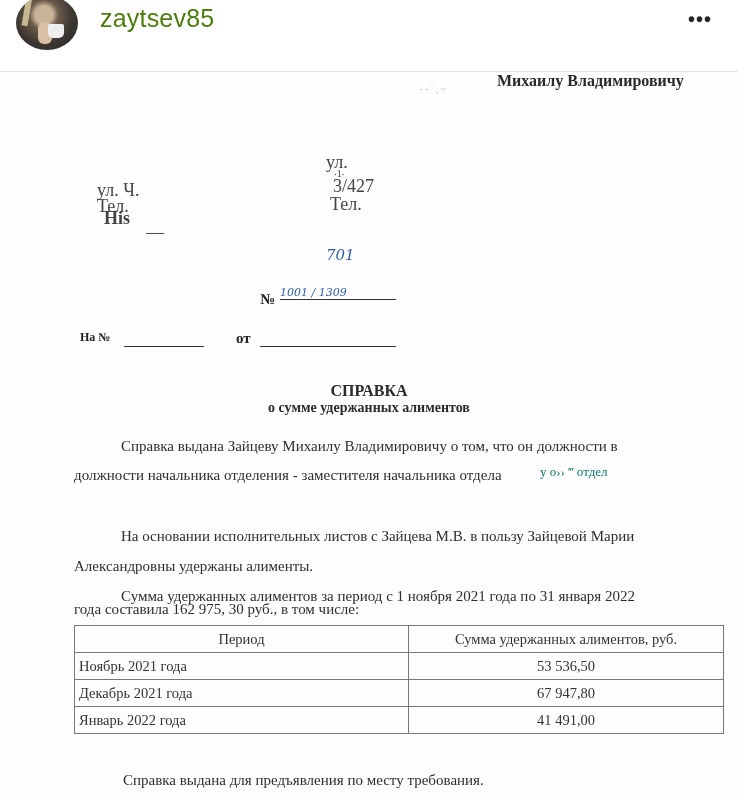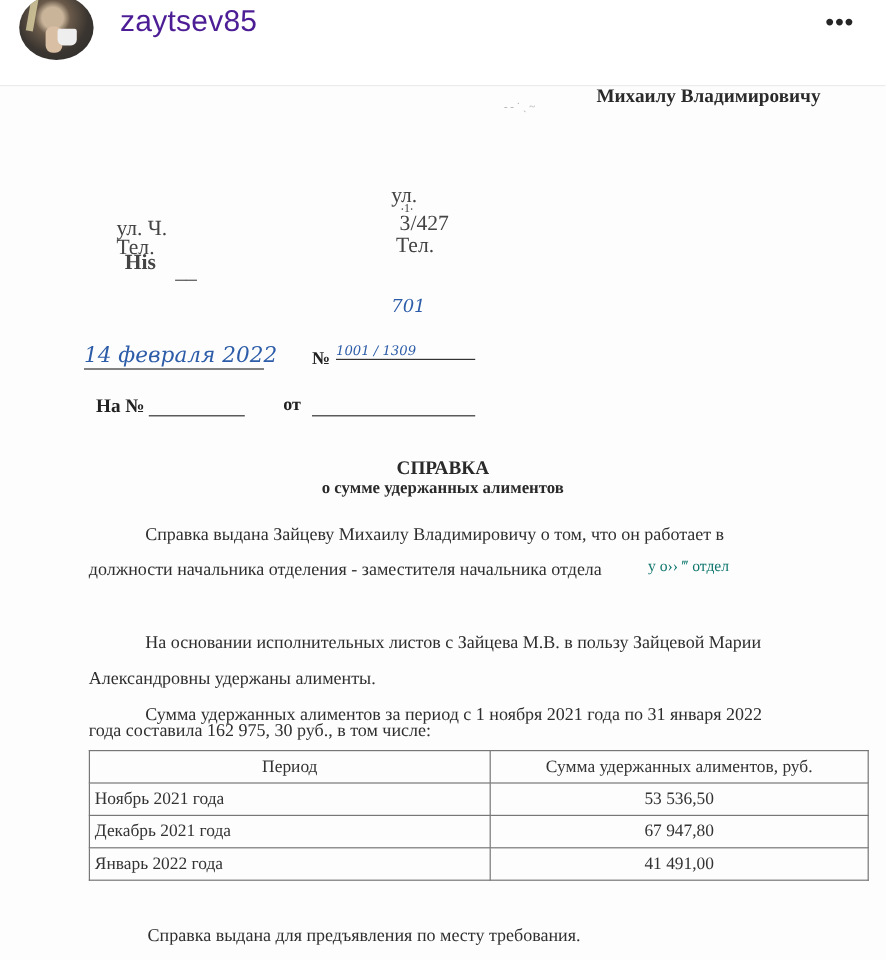--- a/index.html
+++ b/index.html
@@ -3,21 +3,21 @@
 <meta charset="utf-8">
 <style>
   html, body { margin:0; padding:0; }
   body { width:738px; height:800px; overflow:hidden; background:#ffffff; position:relative; font-family:"Liberation Serif", serif; color:#222; }
   .post-header { position:absolute; left:0; top:0; width:738px; height:70px; background:#fff; }
   .avatar { position:absolute; left:16px; top:-4px; width:62px; height:54px; border-radius:50%; overflow:hidden;
             background: radial-gradient(circle at 45% 35%, #c9b49a 0 18%, #6a5a4a 30%, #3a3530 60%, #2a2a2a 100%); }
   .avatar .cup { position:absolute; left:32px; top:28px; width:16px; height:14px; background:#eeeeee; border-radius:2px 2px 5px 5px; }
   .avatar .hand { position:absolute; left:22px; top:26px; width:14px; height:22px; background:#d9bfa3; border-radius:6px; }
   .avatar .glare { position:absolute; left:8px; top:0; width:6px; height:30px; background:#f0e6b0; opacity:.7; transform:rotate(10deg); }
-  .username { position:absolute; left:100px; top:4px; font-family:"Liberation Sans", sans-serif; font-size:25px; color:#4c1d95; letter-spacing:0.2px; }
+  .username { position:absolute; left:100px; top:4px; font-family:"Liberation Sans", sans-serif; font-size:25px; color:#4d7c0f; letter-spacing:0.2px; }
   .more { position:absolute; left:688px; top:8px; font-family:"Liberation Sans", sans-serif; font-size:20px; color:#262626; letter-spacing:1px; font-weight:bold; }
   .divider { position:absolute; left:0; top:71px; width:738px; height:1px; background:#e6e6e6; }
 
   .doc { position:absolute; left:0; top:72px; width:738px; height:728px; background:#fdfdfd; }
   .abs { position:absolute; white-space:nowrap; }
   .recipient { left:497px; top:0px; font-size:16px; font-weight:bold; color:#2a2a2a; }
   .smudge { left:420px; top:12px; font-size:9px; color:#aaa; }
   .addr { font-size:18px; color:#444; }
   .hand-blue { font-family:"DejaVu Serif", serif; font-style:italic; color:#2d5da8; }
   .uline { border-bottom:1px solid #333; display:inline-block; }
@@ -53,33 +53,32 @@
   <div class="abs addr" style="left:333px;top:104px;">3/427</div>
   <div class="abs addr" style="left:330px;top:122px;">Тел.</div>
 
   <div class="abs addr" style="left:97px;top:108px;">ул. Ч.</div>
   <div class="abs addr" style="left:97px;top:124px;">Тел.</div>
   <div class="abs addr bold" style="left:104px;top:136px;">Ніѕ</div>
   <div class="abs addr" style="left:146px;top:144px;">__</div>
 
   <div class="abs hand-blue" style="left:326px;top:174px;font-size:15px;text-align:center;">701</div>
 
-  <div class="abs hand-blue uline" style="left:70px;top:214px;font-size:18px;width:150px;">14 февраля 2022</div>
   <div class="abs bold" style="left:260px;top:219px;font-size:15px;">№</div>
   <div class="abs hand-blue uline" style="left:280px;top:214px;font-size:11px;width:116px;">1001 / 1309</div>
 
-  <div class="abs bold" style="left:80px;top:258px;font-size:16px;">На №</div>
+  <div class="abs bold" style="left:80px;top:258px;font-size:12px;">На №</div>
   <div class="abs uline" style="left:124px;top:258px;width:80px;height:16px;"></div>
   <div class="abs bold" style="left:236px;top:258px;font-size:15px;">от</div>
   <div class="abs uline" style="left:260px;top:258px;width:136px;height:16px;"></div>
 
   <div class="abs title" style="top:310px;font-size:16px;">СПРАВКА</div>
   <div class="abs title" style="top:328px;font-size:14px;">о сумме удержанных алиментов</div>
 
-  <div class="abs para" style="left:121px;top:366px;">Справка выдана Зайцеву Михаилу Владимировичу о том, что он работает в</div>
+  <div class="abs para" style="left:121px;top:366px;">Справка выдана Зайцеву Михаилу Владимировичу о том, что он должности в</div>
   <div class="abs para" style="left:74px;top:395px;">должности начальника отделения - заместителя начальника отдела</div>
   <div class="abs stamp" style="left:540px;top:392px;">у о›› ‴ отдел</div>
 
   <div class="abs para" style="left:121px;top:456px;">На основании исполнительных листов с Зайцева М.В. в пользу Зайцевой Марии</div>
   <div class="abs para" style="left:74px;top:486px;">Александровны удержаны алименты.</div>
 
   <div class="abs para" style="left:121px;top:502px;margin-top:14px;">Сумма удержанных алиментов за период с 1 ноября 2021 года по 31 января 2022</div>
   <div class="abs para" style="left:74px;top:529px;">года составила 162 975, 30 руб., в том числе:</div>
 
   <table class="alim">

